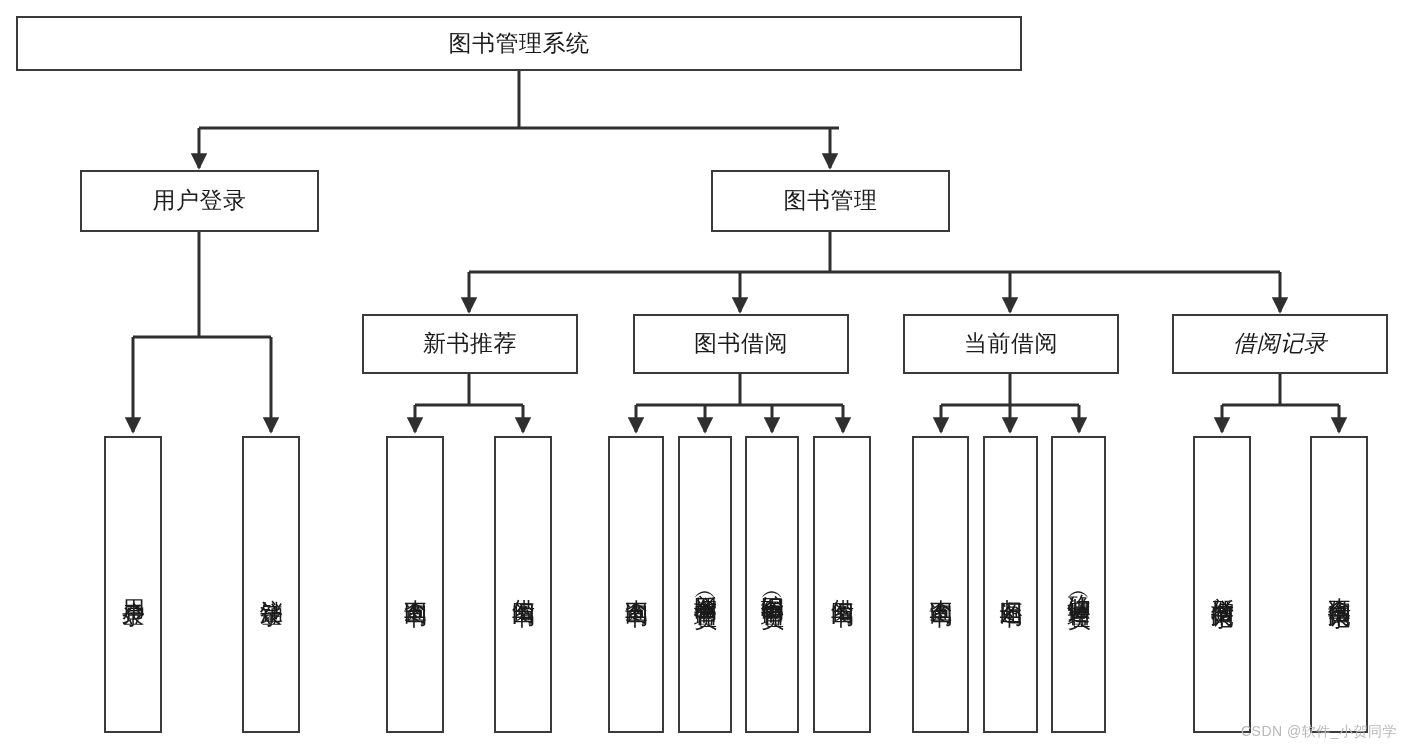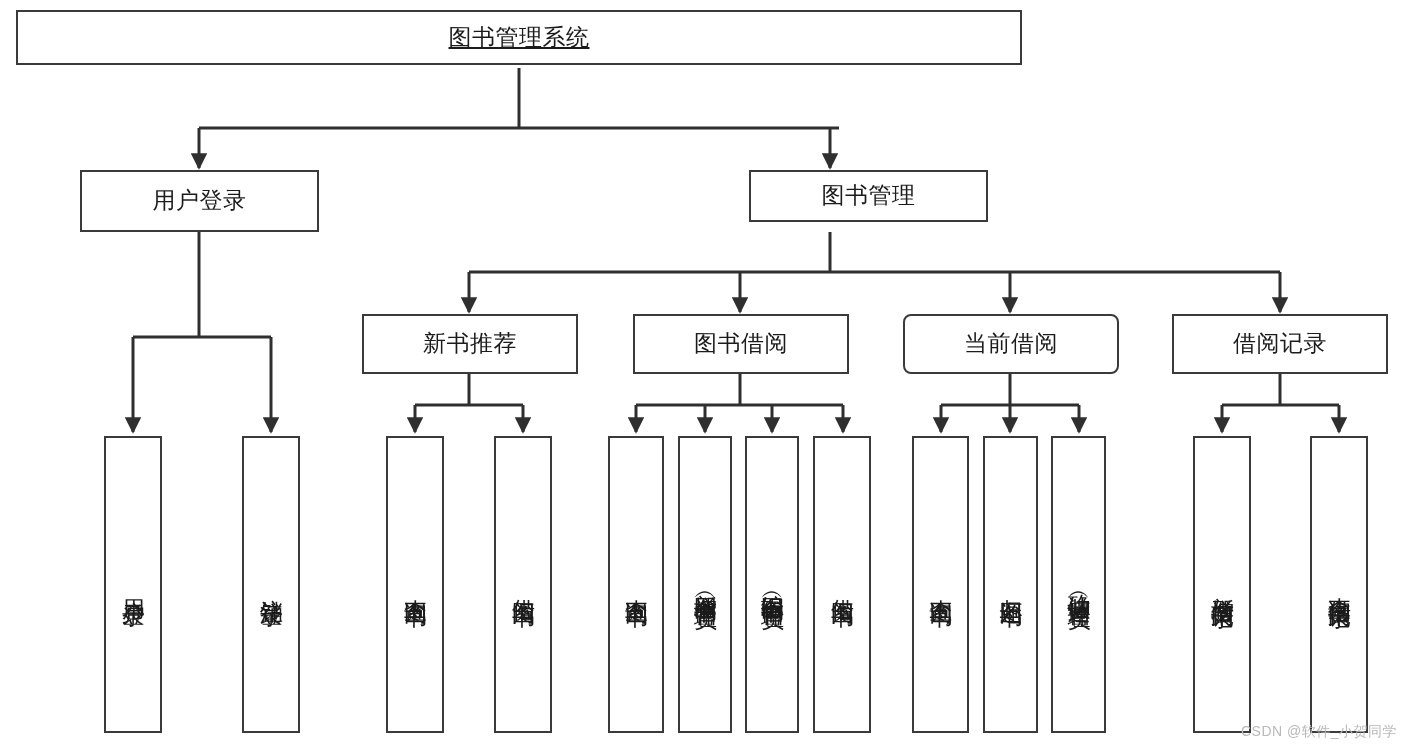--- a/index.html
+++ b/index.html
@@ -125,41 +125,41 @@
       <path d="M 1010 405 L 1010 432" marker-end="url(#arrow)"></path>
       <path d="M 1079 405 L 1079 432" marker-end="url(#arrow)"></path>
 
       <path d="M 1280 374 L 1280 405"></path>
       <path d="M 1222 405 L 1339 405"></path>
       <path d="M 1222 405 L 1222 432" marker-end="url(#arrow)"></path>
       <path d="M 1339 405 L 1339 432" marker-end="url(#arrow)"></path>
     </g>
   </svg>
 
-  <div class="node h" style="left:16px; top:10px; width:1006px; height:55px;text-decoration:underline;">
+  <div class="node h" style="left:16px; top:16px; width:1006px; height:55px;">
     <span class="lbl">图书管理系统</span>
   </div>
 
   <div class="node h" style="left:80px; top:170px; width:239px; height:62px;">
     <span class="lbl">用户登录</span>
   </div>
-  <div class="node h" style="left:711px; top:170px; width:239px; height:52px;margin-left:38px;">
+  <div class="node h" style="left:711px; top:170px; width:239px; height:62px;">
     <span class="lbl">图书管理</span>
   </div>
 
   <div class="node h" style="left:633px; top:314px; width:216px; height:60px;">
     <span class="lbl">图书借阅</span>
   </div>
   <div class="node h" style="left:362px; top:314px; width:216px; height:60px;">
     <span class="lbl">新书推荐</span>
   </div>
-  <div class="node h" style="left:903px; top:314px; width:216px; height:60px;border-radius:8px;">
+  <div class="node h" style="left:903px; top:314px; width:216px; height:60px;">
     <span class="lbl">当前借阅</span>
   </div>
-  <div class="node h" style="left:1172px; top:314px; width:216px; height:60px;">
+  <div class="node h" style="left:1172px; top:314px; width:216px; height:60px;font-style:italic;">
     <span class="lbl">借阅记录</span>
   </div>
 
   <div class="node v" style="left:104px; top:436px; width:58px; height:297px;">
     <div class="vwrap">
       <span class="lbl">用户登录</span>
     </div>
   </div>
   <div class="node v" style="left:242px; top:436px; width:58px; height:297px;">
     <div class="vwrap">

